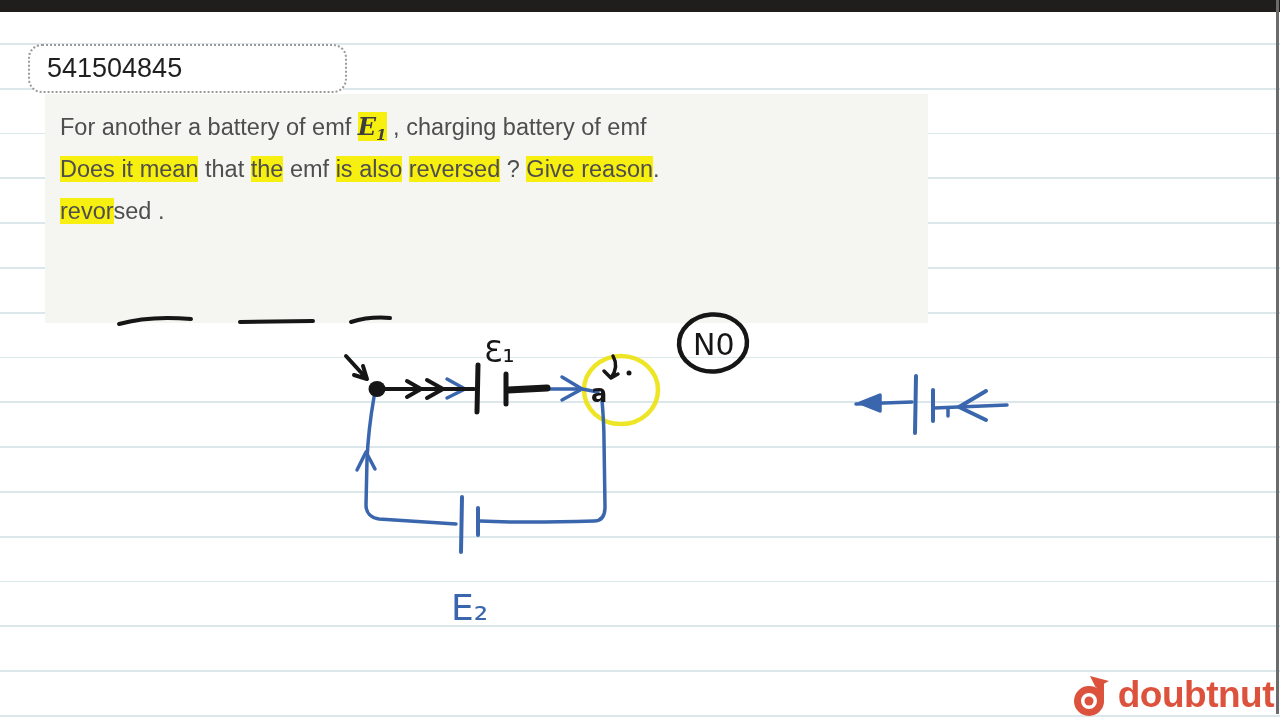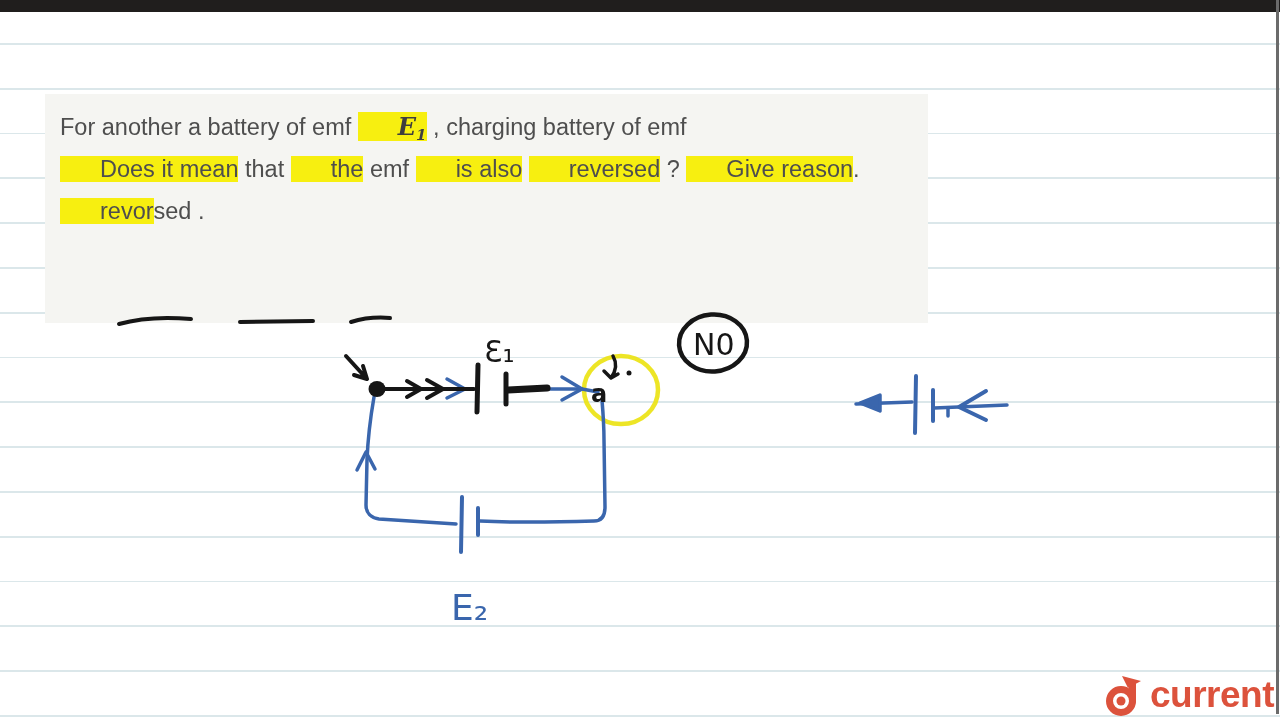--- a/index.html
+++ b/index.html
@@ -10,36 +10,39 @@
            transparent 0px,transparent 43px,#dbe7ea 43px,#dbe7ea 44.8px);}
   .topbar{position:absolute;left:0;top:0;width:1280px;height:12px;background:#201e1d;z-index:8;}
   .right-border{position:absolute;left:1276px;top:0;width:2.5px;height:714px;background:#6b6b6b;z-index:9;}
   .idbox{position:absolute;left:28px;top:44px;width:319px;height:49px;box-sizing:border-box;
          border:2px dotted #9a9a9a;border-radius:14px;background:#fff;z-index:4;
          display:flex;align-items:center;padding-left:17px;
          font-size:27px;color:#1f1f1f;}
   .qbox{position:absolute;left:45px;top:94px;width:883px;height:229px;box-sizing:border-box;
         background:#f5f5f2;z-index:3;padding:12px 10px 0 15px;}
   .qline{font-size:23.5px;line-height:42px;color:#4e4e4e;white-space:pre;}
-  .hl{background:#f7ef10;padding-left:40px;}
+  .hl{background:#f7ef10;}
   .math{font-family:"DejaVu Serif",serif;font-style:italic;font-weight:700;
         color:#3e3e3e;font-size:24px;}
   .math sub{font-size:15px;line-height:0;vertical-align:-5px;}
   .ink{position:absolute;left:0;top:0;z-index:6;}
   .brand{position:absolute;right:6px;bottom:1px;display:flex;align-items:center;gap:4px;z-index:10;}
   .brand-text{font-size:37px;font-weight:700;color:#dc523c;letter-spacing:-0.5px;}
 </style>
 </head>
 <body>
 
 <div class="stage">
   <div class="ruled"></div>
   <div class="topbar"></div>
   <div class="right-border"></div>
 
+  <div class="idbox">
+    <span>541504845</span>
+  </div>
 
   <div class="qbox">
     <div>
         <div class="qline"><span>For another a battery of emf </span><span class="hl math">E<sub>1</sub></span><span> , charging battery of emf</span></div>
         <div class="qline"><span class="hl">Does it mean</span><span> that </span><span class="hl">the</span><span> emf </span><span class="hl">is also</span><span> </span><span class="hl">reversed</span><span> ? </span><span class="hl">Give reason</span><span>.</span></div>
         <div class="qline"><span class="hl">revor</span><span>sed .</span></div>
       </div>
   </div>
 
   <svg class="ink" width="1280" height="720" viewBox="0 0 1280 720">
@@ -102,15 +105,15 @@
 
   <div class="brand">
     <svg width="44" height="48" viewBox="0 0 44 48">
       <g fill="none" stroke="#dc523c">
         <circle cx="19" cy="30" r="11.5" stroke-width="7"></circle>
         <circle cx="19" cy="30" r="4.5" fill="#dc523c" stroke="none"></circle>
         <path d="M30.5 13 L30.5 30" stroke-width="7" stroke-linecap="round"></path>
         <path d="M20 5 L39 10 L26 17 Z" fill="#dc523c" stroke="none"></path>
       </g>
     </svg>
-    <span class="brand-text">current</span>
+    <span class="brand-text">doubtnut</span>
   </div>
 </div>
 
 </body></html>

